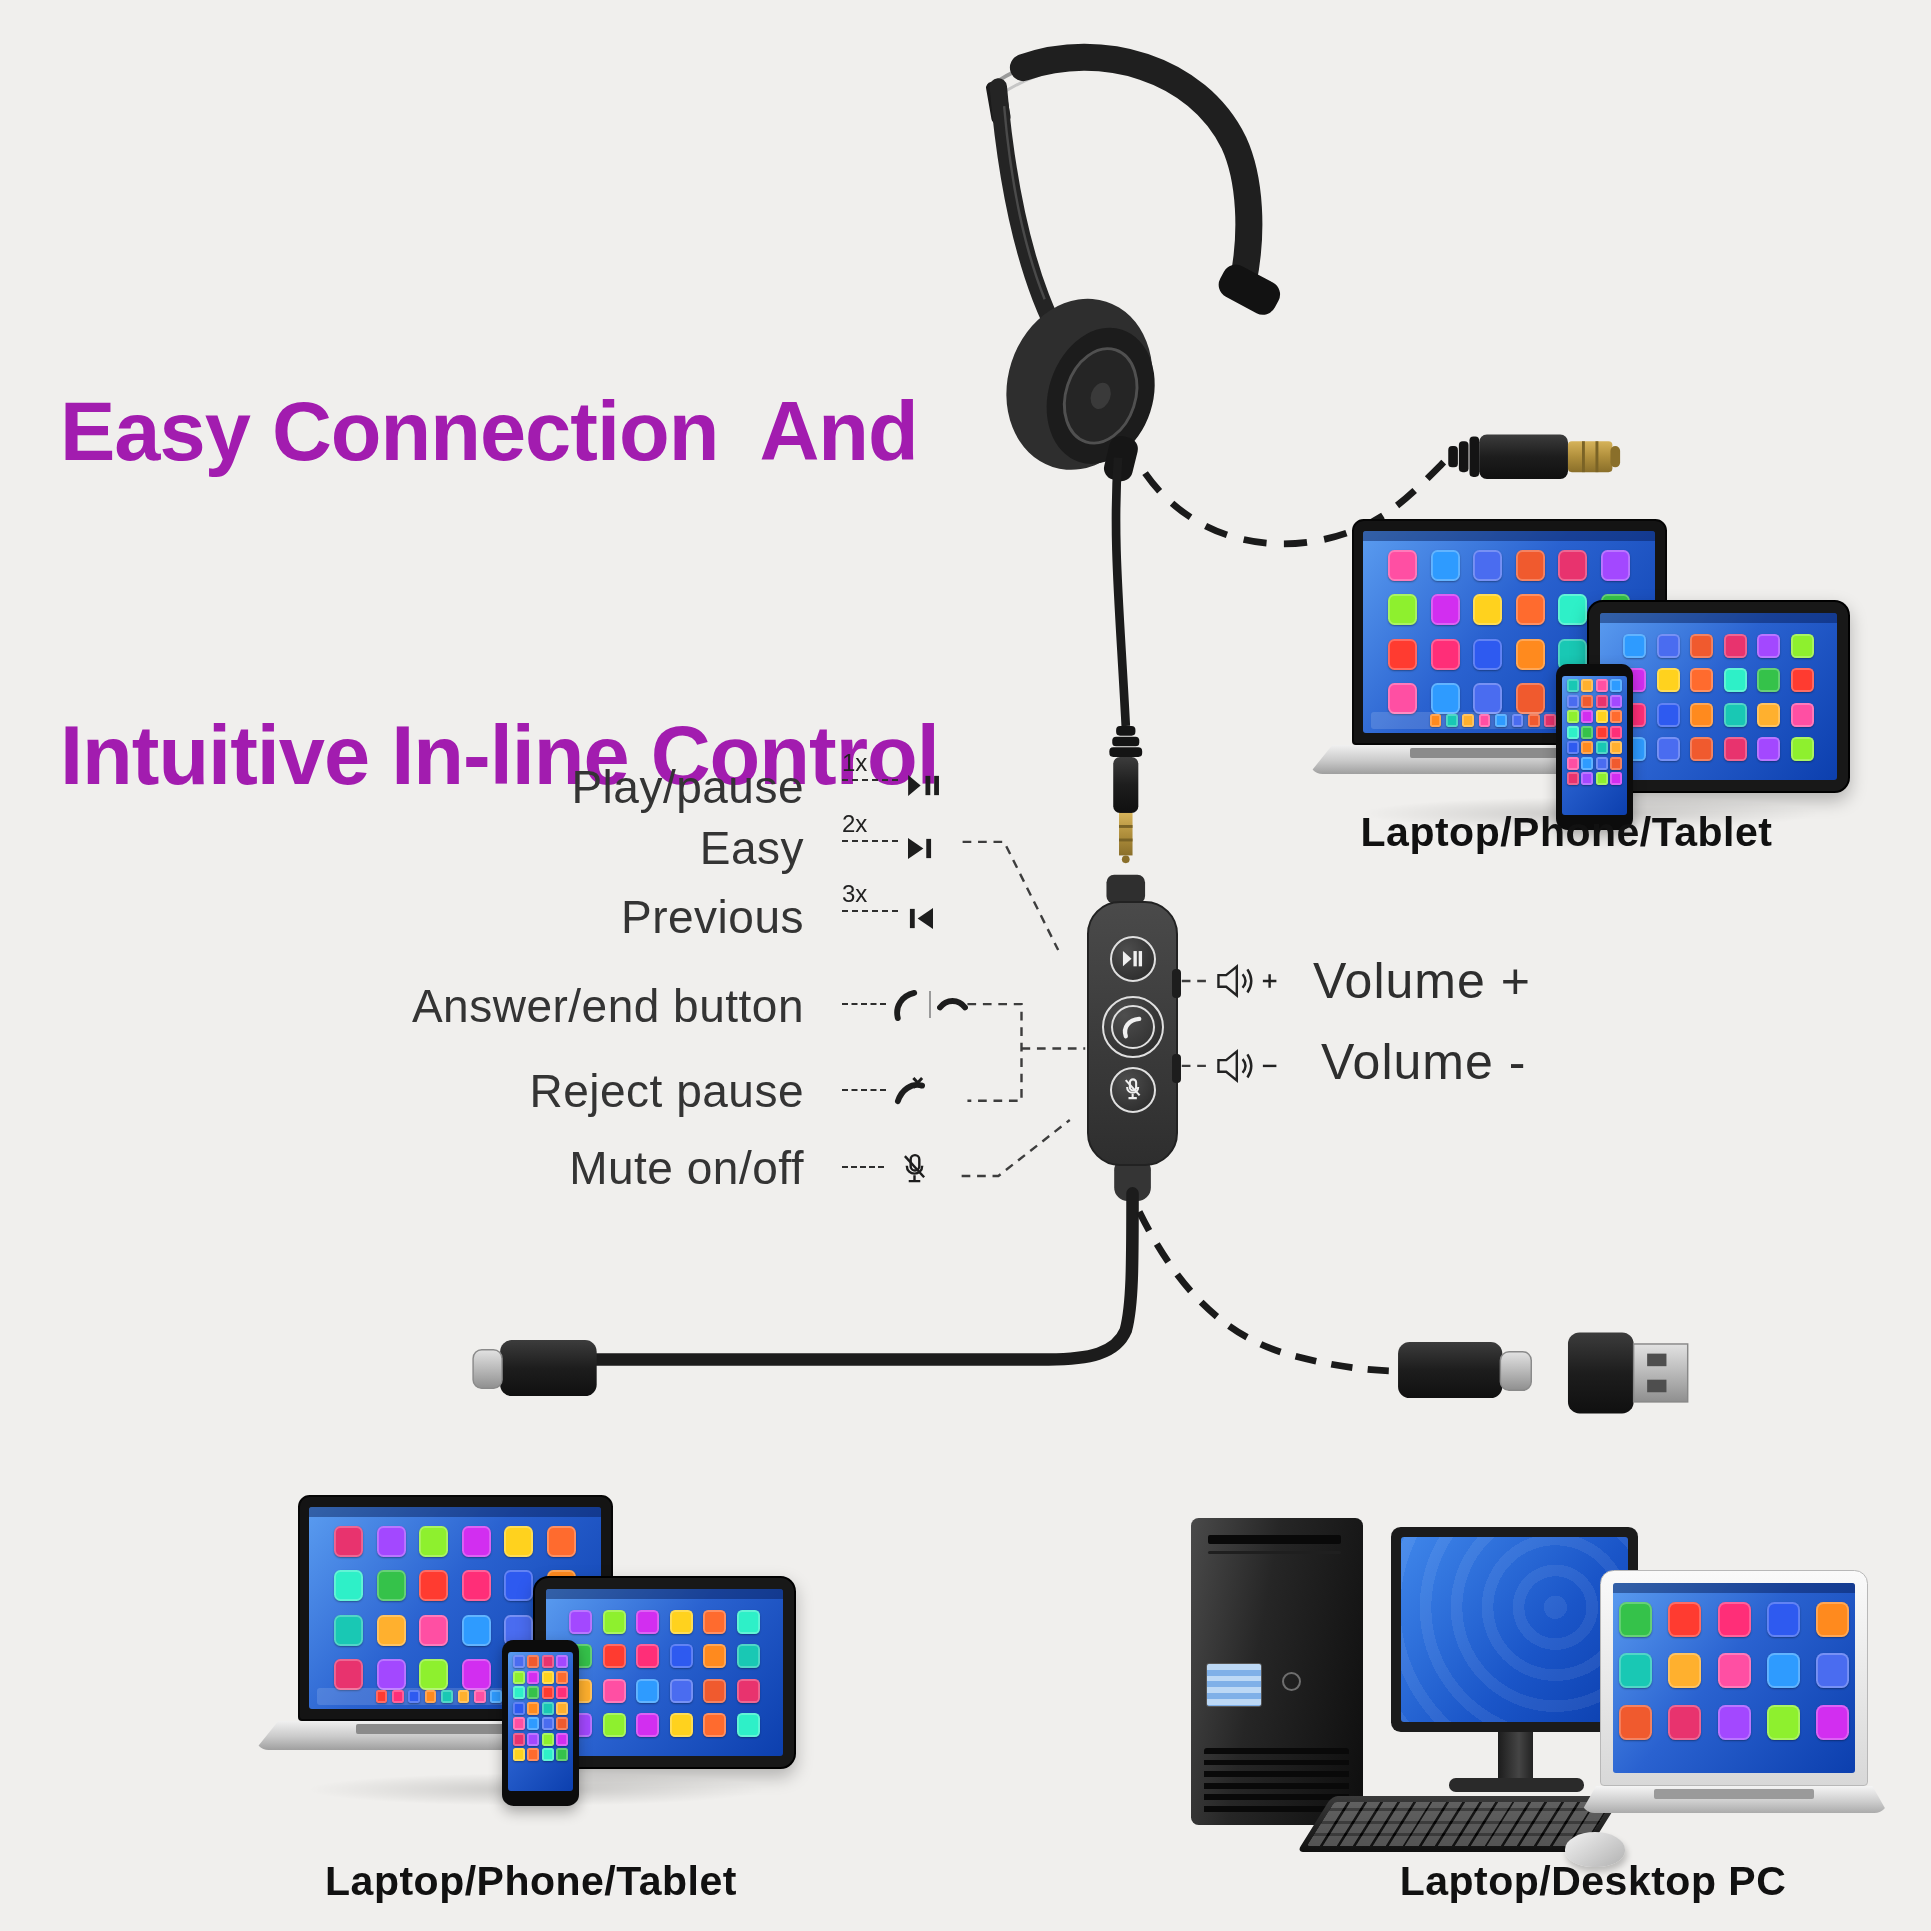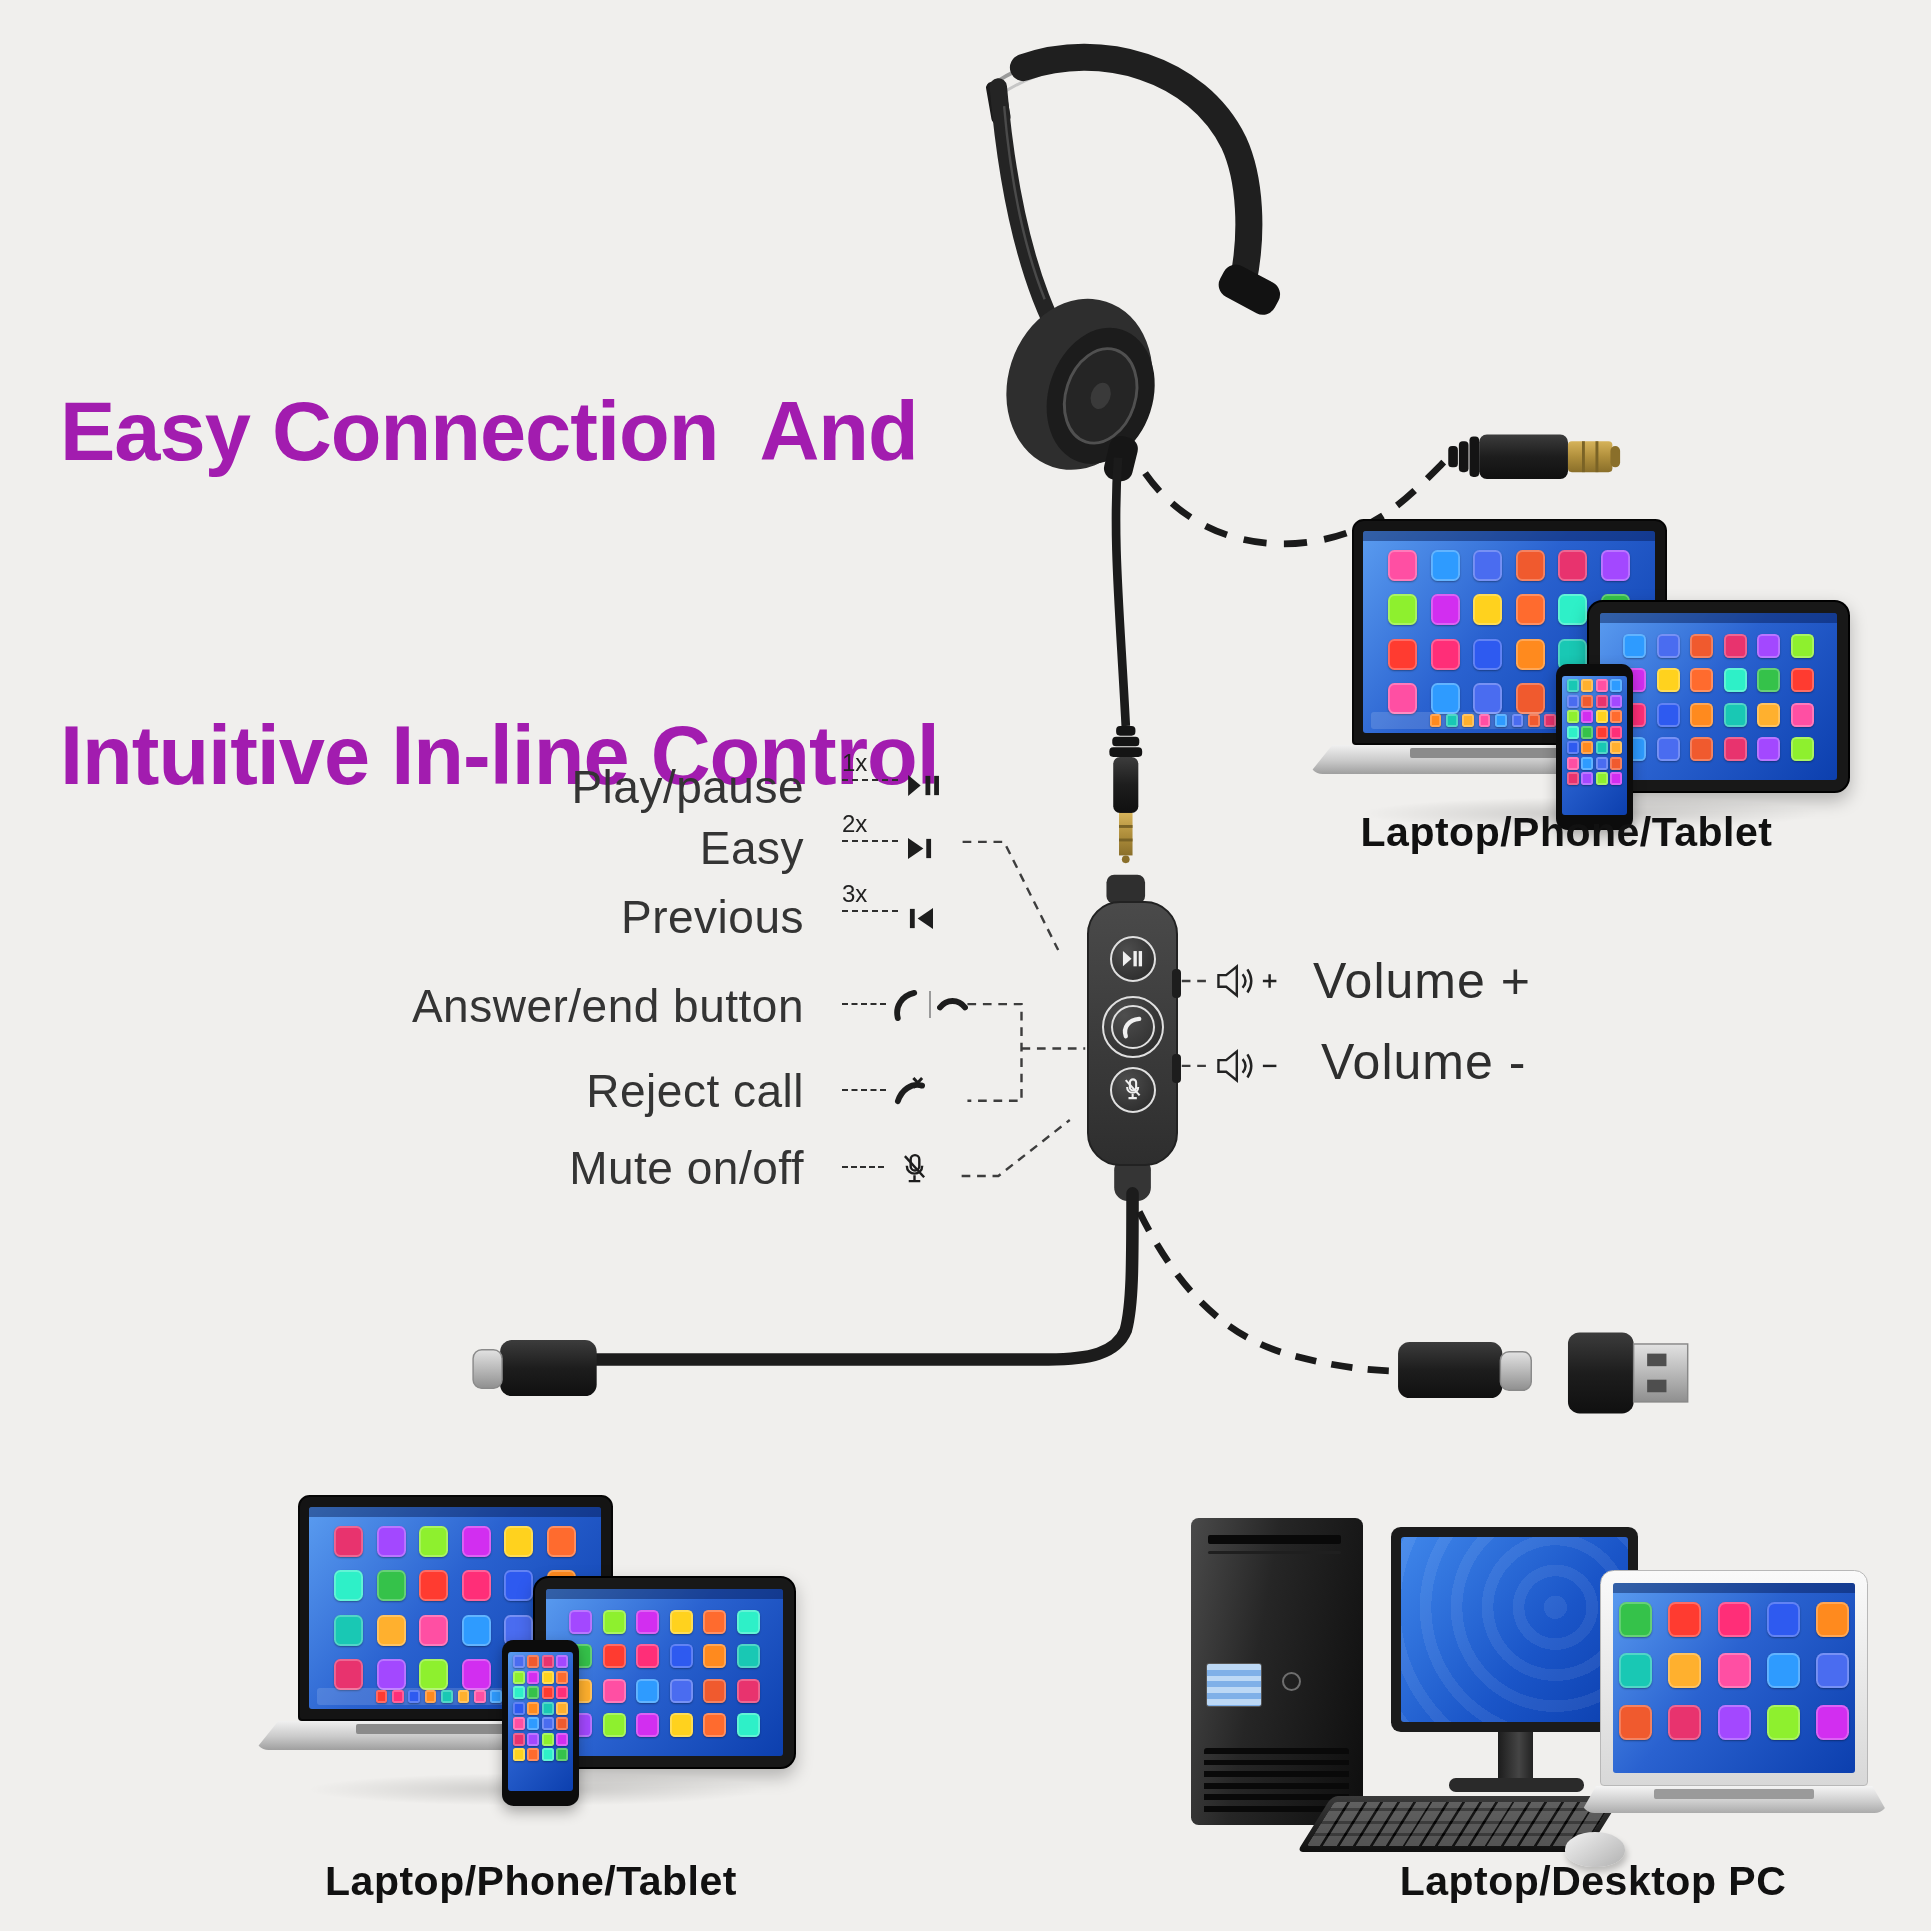--- a/index.html
+++ b/index.html
@@ -211,21 +211,21 @@
 
   <div class="title" style="color: #a21caf;">
     <div>Easy Connection  And</div>
     <div>Intuitive In-line Control</div>
   </div>
 
   <div class="ctl-label" style="top:760px">Play/pause</div>
   <div class="ctl-label" style="top:821px">Easy</div>
   <div class="ctl-label" style="top:890px">Previous</div>
   <div class="ctl-label" style="top:979px">Answer/end button</div>
-  <div class="ctl-label" style="top:1064px">Reject call</div>
+  <div class="ctl-label" style="top:1064px">Reject pause</div>
   <div class="ctl-label" style="top:1141px">Mute on/off</div>
 
   <div class="taphint" style="left:842px;top:750px">
     <span class="taps">1x</span>
       <span class="tapdash"></span>
   </div>
   <div class="taphint" style="left:842px;top:811px">
     <span class="taps">2x</span>
       <span class="tapdash"></span>
   </div>

